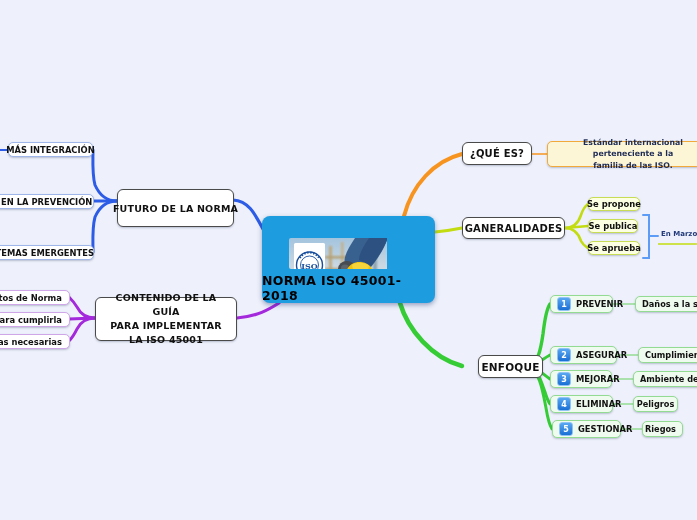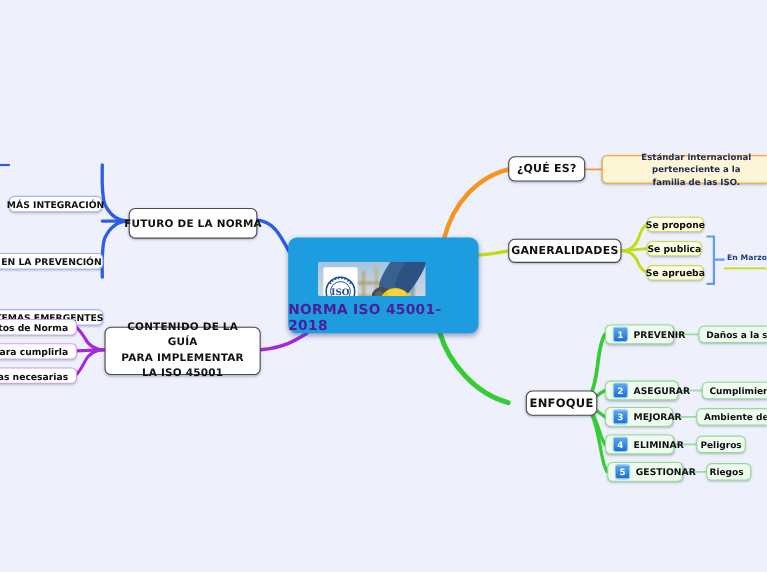--- a/index.html
+++ b/index.html
@@ -10,21 +10,21 @@
   }
   #lines{position:absolute;left:0;top:0;width:697px;height:520px;pointer-events:none;}
   .node{
     position:absolute;box-sizing:border-box;
     display:flex;align-items:center;justify-content:center;
     font-weight:bold;color:#111;background:#fff;border-radius:6px;
     box-shadow:0 1px 2px rgba(60,70,110,.3);
     white-space:nowrap;
   }
   .main{border:1.6px solid #4a4a4a;font-size:9.5px;letter-spacing:.2px;padding:3px 6px;}
-  .child-blue{border:1.3px solid #9fb6ea;border-radius:5px;font-size:8.4px;padding:2px 6px;margin-top:36px;}
+  .child-blue{border:1.3px solid #9fb6ea;border-radius:5px;font-size:8.4px;padding:2px 6px;}
   .child-purple{border:1.3px solid #cfa7e8;border-radius:5px;font-size:8.4px;padding:2px 6px;justify-content:flex-end;}
   .child-lime{border:1.3px solid #c9dc55;background:#fcffe1;border-radius:5px;font-size:8.4px;padding:2px 5px;}
   .child-green{border:1.3px solid #93db93;background:#effbef;border-radius:5px;font-size:8.4px;padding:2px 6px;justify-content:flex-start;gap:5px;}
   .leaf-green{border:1.3px solid #93db93;background:#effbef;border-radius:5px;font-size:8.2px;padding:2px 6px;justify-content:flex-start;}
   .note{
     border:1.4px solid #f2a93b;background:#fdf6d6;color:#1c2a55;
     font-size:7.8px;line-height:1.4;white-space:pre-line;text-align:center;
     border-radius:5px;padding:2px 5px;
   }
   .multiline{white-space:pre-line;text-align:center;line-height:1.45;}
@@ -35,21 +35,21 @@
     color:#fff;font-size:8px;font-weight:bold;
     display:flex;align-items:center;justify-content:center;
   }
   .center-card{
     position:absolute;left:262px;top:216px;width:173px;height:87px;
     background:#1e9ce0;border-radius:8px;
     box-shadow:0 2px 5px rgba(40,60,120,.45);
     display:flex;flex-direction:column;align-items:center;
   }
   .center-photo{width:120px;height:56px;margin-top:22px;border-radius:2px;overflow:hidden;}
-  .center-title{color:#4c1d95;font-size:12.5px;font-weight:bold;margin-top:4px;letter-spacing:.3px;}
+  .center-title{color:#000000;font-size:12.5px;font-weight:bold;margin-top:4px;letter-spacing:.3px;}
   .annotation{
     position:absolute;color:#223a7a;font-size:7px;font-weight:bold;white-space:nowrap;
   }
 </style>
 </head>
 <body>
 
 <svg id="lines" viewBox="0 0 697 520">
 
   <path d="M 233 200 C 248 201, 254 212, 263 229" fill="none" stroke="#2d5de6" stroke-width="3.2" stroke-linecap="round"></path>
@@ -129,21 +129,21 @@
         <circle cx="20.5" cy="27" r="9" fill="#fff" stroke="#1a4f9c" stroke-width="0.9"></circle>
         <text x="20.5" y="30.5" text-anchor="middle" font-family="DejaVu Serif, serif" font-size="8" font-weight="bold" fill="#1a4f9c">ISO</text>
         <path d="M 11 20 A 11 11 0 0 1 30 20" fill="none" stroke="#1a4f9c" stroke-width="2" stroke-dasharray="1.4 1.6"></path>
         <path d="M 11 34 A 11 11 0 0 0 30 34" fill="none" stroke="#1a4f9c" stroke-width="2" stroke-dasharray="1.4 1.6"></path>
       </g>
     </svg>
   </div>
   <div class="center-title">NORMA ISO 45001-2018</div>
 </div>
 
-<div class="node main" style="left:117px;top:189px;width:117px;height:28px;">
+<div class="node main" style="left:117px;top:189px;width:117px;height:38px;">
   <span>FUTURO DE LA NORMA</span>
 </div>
 <div class="node child-blue" style="left:8px;top:142px;width:85px;height:15px;">
   <span>MÁS INTEGRACIÓN</span>
 </div>
 <div class="node child-blue" style="left:-16px;top:194px;width:110px;height:15px;">
   <span>UE EN LA PREVENCIÓN</span>
 </div>
 <div class="node child-blue" style="left:-13px;top:245px;width:107px;height:15px;">
   <span>E TEMAS EMERGENTES</span>

